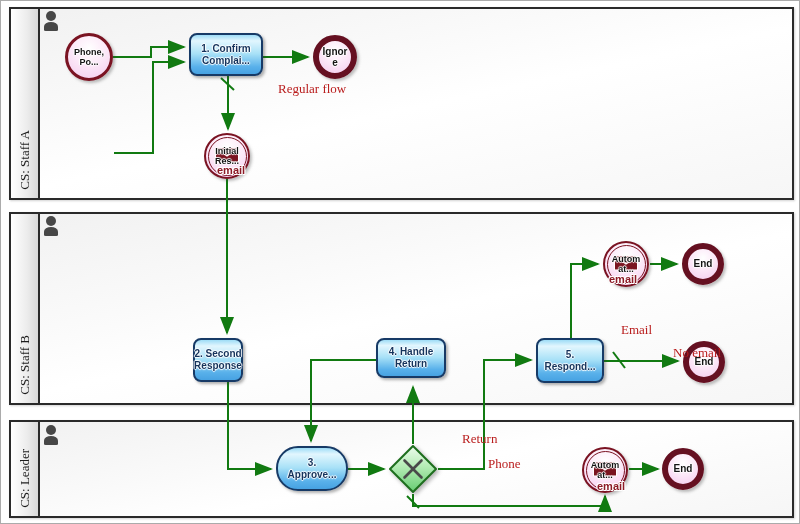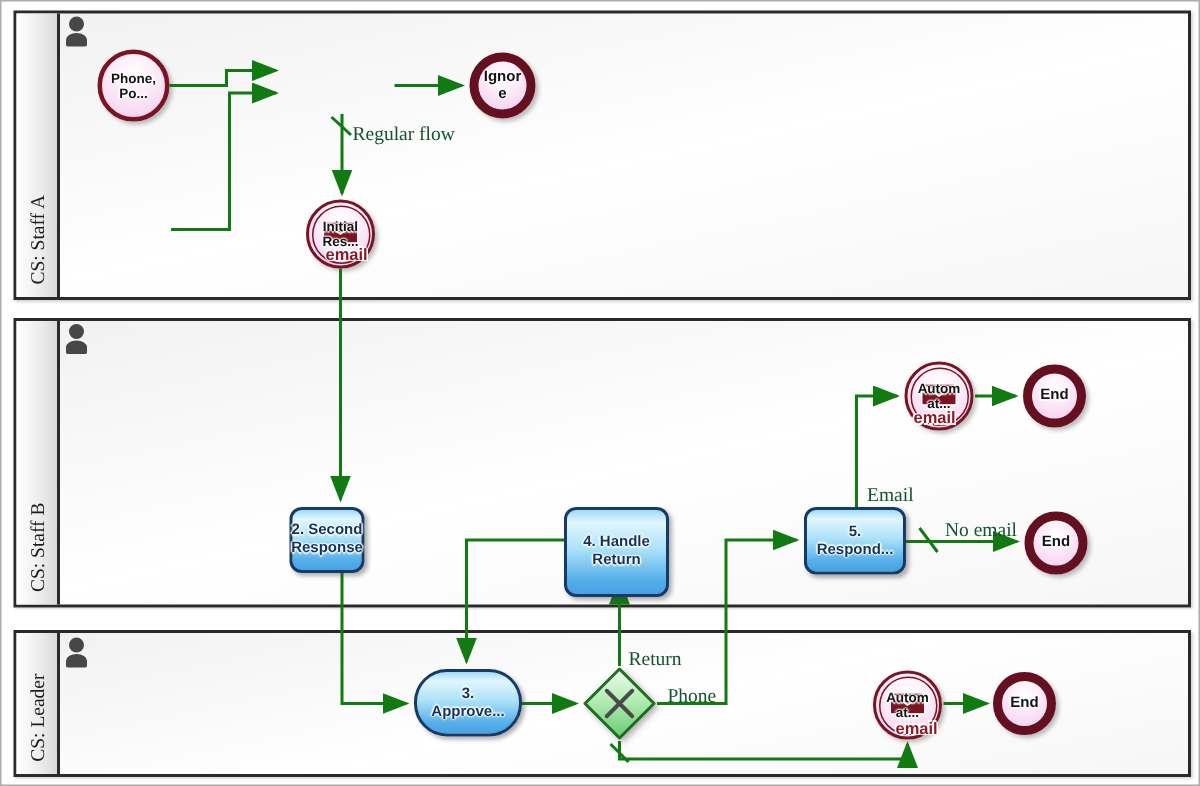--- a/index.html
+++ b/index.html
@@ -40,21 +40,21 @@
   .task{position:absolute;box-sizing:border-box;z-index:3;border:2px solid #173a66;border-radius:8px;
         background:linear-gradient(180deg,#9edcf6 0%,#e2f6fe 15%,#a8e1f7 48%,#58b0ea 82%,#47a2e2 100%);
         box-shadow:2px 2px 3px rgba(60,60,60,.4);
         display:flex;align-items:center;justify-content:center;text-align:center;
         font-weight:bold;font-size:10px;line-height:1.2;color:#14335c;}
   
   .gateway{position:absolute;z-index:3;filter:drop-shadow(2px 2px 2px rgba(60,60,60,.4));}
   
   .edges{position:absolute;left:0;top:0;z-index:2;pointer-events:none;}
   
-  .edge-label{position:absolute;z-index:4;font:13px "Liberation Serif",serif;color:#14532d;white-space:nowrap;}
+  .edge-label{position:absolute;z-index:4;font:13px "Liberation Serif",serif;color:#b91c1c;white-space:nowrap;margin-left:43px;}
   .email-badge{position:absolute;z-index:5;font-weight:bold;font-size:11px;color:#8c1a26;
         font-family:"Liberation Sans",sans-serif;
         text-shadow:-1px 0 #fff,1px 0 #fff,0 -1px #fff,0 1px #fff,1px 1px #fff,-1px -1px #fff;}
 </style>
 </head>
 <body>
 
 <div class="canvas">
 
   <div class="pool" style="top:6px;height:193px;">
@@ -101,37 +101,40 @@
       <polyline points="628,468 657,468" marker-end="url(#arr)"></polyline>
       <line x1="220" y1="77" x2="233" y2="89"></line>
       <line x1="612" y1="351" x2="624" y2="367"></line>
       <line x1="406" y1="495" x2="418" y2="507"></line>
     </g>
   </svg>
 
   <div class="event start" style="left:64px;top:32px;width:48px;height:48px;">
     <span class="lbl halo ba" style="width:31px;">Phone, Po...</span>
   </div>
+  <div class="task" style="left:188px;top:32px;width:74px;height:43px;">
+    <span class="lbl halo" style="width:66px;">1. Confirm Complai...</span>
+  </div>
   <div class="event double" style="left:203px;top:132px;width:46px;height:46px;">
     <span class="env">
       <svg width="24" height="15" viewBox="0 0 24 15">
         <rect x="0.5" y="0.5" width="23" height="14" fill="#7a1420" stroke="#ffffff" stroke-width="1"></rect>
         <path d="M0.5,0.5 L12,8.5 L23.5,0.5" fill="none" stroke="#ffffff" stroke-width="1.2"></path>
       </svg>
     </span>
     <span class="lbl halo" style="width:34px;">Initial Res...</span>
   </div>
   <div class="event end" style="left:312px;top:34px;width:44px;height:44px;">
     <span class="lbl halo ba" style="width:27px;">Ignore</span>
   </div>
 
   <div class="task" style="left:192px;top:337px;width:50px;height:44px;">
     <span class="lbl halo" style="width:60px;">2. Second Response</span>
   </div>
-  <div class="task" style="left:375px;top:337px;width:70px;height:60px;">
+  <div class="task" style="left:375px;top:337px;width:70px;height:40px;">
     <span class="lbl halo" style="width:60px;">4. Handle Return</span>
   </div>
   <div class="task" style="left:535px;top:337px;width:68px;height:45px;">
     <span class="lbl halo" style="width:56px;">5. Respond...</span>
   </div>
   <div class="event double" style="left:602px;top:240px;width:46px;height:46px;">
     <span class="env">
       <svg width="24" height="15" viewBox="0 0 24 15">
         <rect x="0.5" y="0.5" width="23" height="14" fill="#7a1420" stroke="#ffffff" stroke-width="1"></rect>
         <path d="M0.5,0.5 L12,8.5 L23.5,0.5" fill="none" stroke="#ffffff" stroke-width="1.2"></path>

